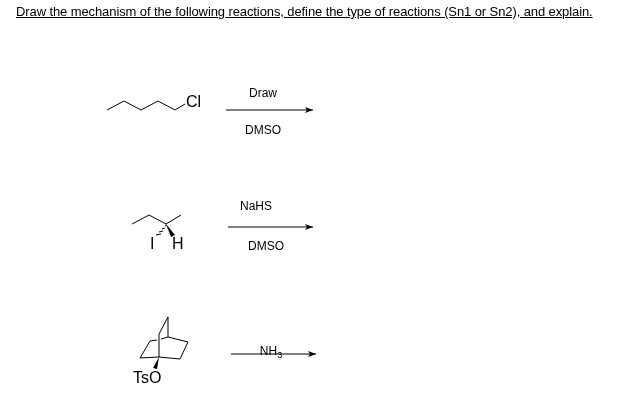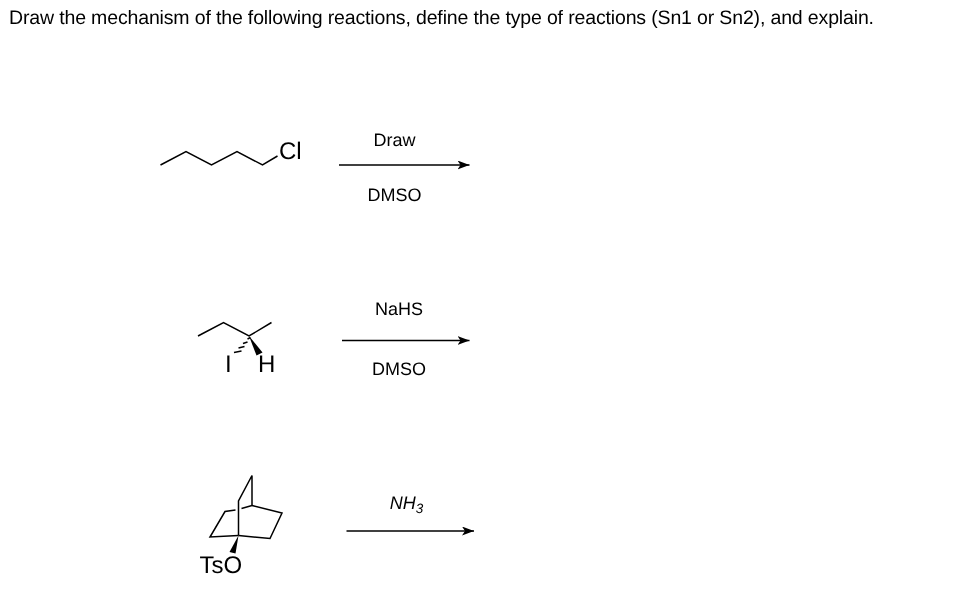--- a/index.html
+++ b/index.html
@@ -1,18 +1,18 @@
 <!DOCTYPE html>
 <html><head>
 <meta charset="utf-8">
 <style>
   html, body { margin:0; padding:0; background:#ffffff; }
   body { width:639px; height:407px; position:relative; overflow:hidden;
          font-family:"Liberation Sans", sans-serif; color:#000; }
-  .prompt { position:absolute; left:6px; top:4px; font-size:13px; white-space:nowrap; letter-spacing:-0.1px; }
+  .prompt { position:absolute; left:16px; top:4px; font-size:13px; white-space:nowrap; letter-spacing:-0.1px;text-decoration:underline; }
   .reagent { position:absolute; font-size:12px; transform:translateX(-50%); white-space:nowrap; }
   .atom { position:absolute; font-size:16px; white-space:nowrap; }
   svg.canvas { position:absolute; left:0; top:0; }
   sub { font-size:9px; vertical-align:-3px; }
 </style>
 </head>
 <body>
 
 <div class="prompt">Draw the mechanism of the following reactions, define the type of reactions (Sn1 or Sn2), and explain.</div>
 
@@ -55,16 +55,16 @@
 </svg>
 
 <span class="atom" style="left:186px; top:93px;">Cl</span>
 <span class="atom" style="left:150px; top:235px;">I</span>
 <span class="atom" style="left:172px; top:235px;">H</span>
 <span class="atom" style="left:133px; top:369px;">TsO</span>
 
 <span class="reagent" style="left:263px; top:86px;">Draw</span>
 <span class="reagent" style="left:263px; top:123px;">DMSO</span>
 
-<span class="reagent" style="left:266px; top:199px;">NaHS</span>
+<span class="reagent" style="left:256px; top:199px;">NaHS</span>
 <span class="reagent" style="left:266px; top:239px;">DMSO</span>
 
-<span class="reagent" style="left:271px; top:328px;font-style:italic;"><span>NH</span><sub>3</sub></span>
+<span class="reagent" style="left:271px; top:344px;"><span>NH</span><sub>3</sub></span>
 
 </body></html>

